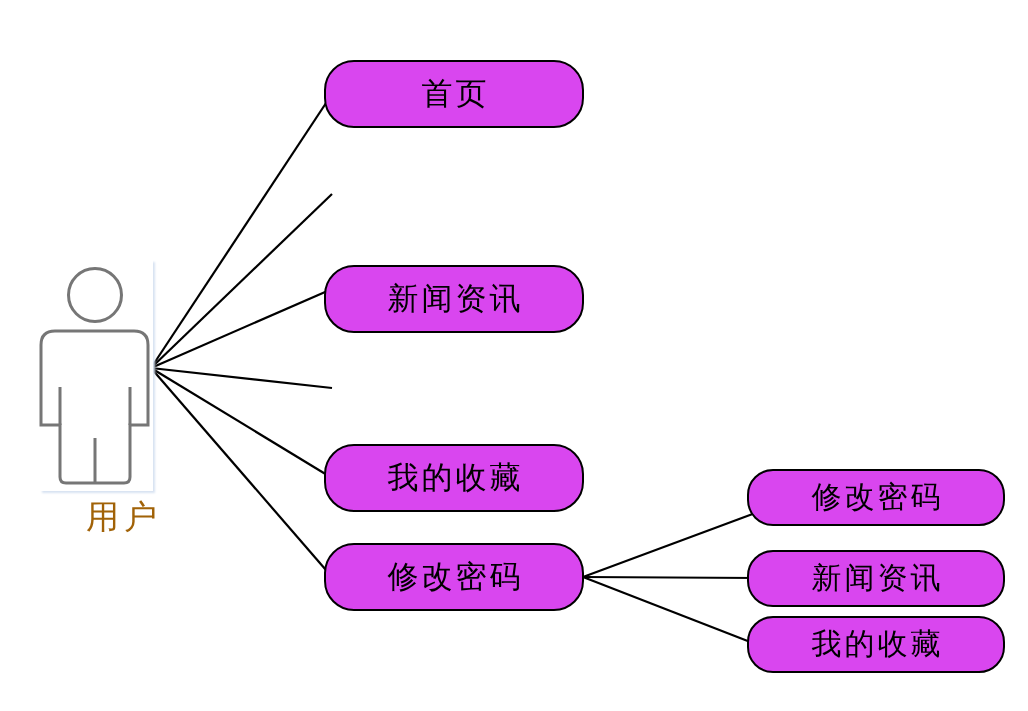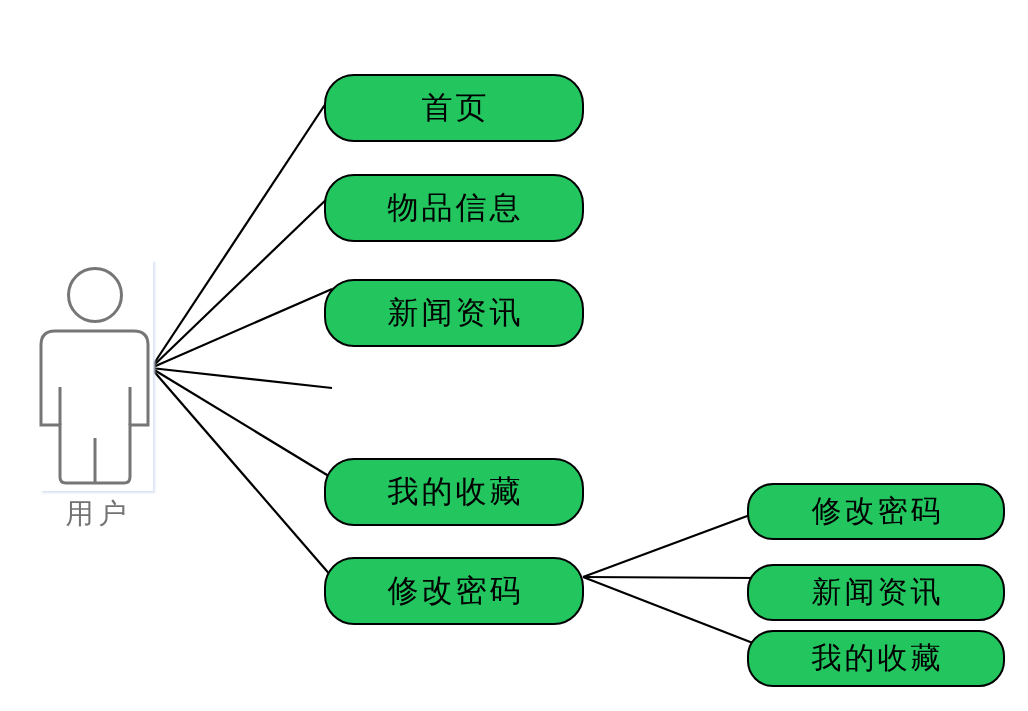--- a/index.html
+++ b/index.html
@@ -16,53 +16,52 @@
     left: 0; top: 0;
     width: 1028px; height: 711px;
   }
   svg.connectors line {
     stroke: #000000;
     stroke-width: 2.2;
   }
   .node {
     position: absolute;
     box-sizing: border-box;
-    background: #22c55e;
+    background: #d946ef;
     border: 2.6px solid #000000;
     border-radius: 30px;
     display: flex;
     align-items: center;
     justify-content: center;
     font-size: 31px;
     letter-spacing: 3px;
     text-indent: 3px;
     color: #000000;
     white-space: nowrap;
-    margin-top: 14px;
   }
   .node.primary { left: 324px; width: 260px; height: 68px; }
   .node.sub    { left: 747px; width: 258px; height: 57px; border-radius: 26px; font-size: 30px; }
 
   .actor-card {
     position: absolute;
     left: 38px; top: 258px;
     width: 115px; height: 233px;
     background: #ffffff;
     box-shadow: 3px 3px 2px -1px #d8e3f2;
   }
   .actor-figure { display: block; }
   .actor-label {
     position: absolute;
     left: 30px; top: 495px;
     width: 132px;
-    text-align: center;
-    font-size: 28px;
+    text-align: right;
+    font-size: 33px;
     letter-spacing: 5px;
     text-indent: 5px;
-    color: #737373;
+    color: #a16207;
   }
 </style>
 </head>
 <body>
 
 <div class="canvas">
 
   <svg class="connectors" viewBox="0 0 1028 711">
     <line x1="151" y1="368" x2="332" y2="94"></line>
     <line x1="151" y1="368" x2="332" y2="194"></line>
@@ -78,21 +77,20 @@
   <div class="actor-card">
     <svg class="actor-figure" width="115" height="233" viewBox="0 0 115 233">
       <circle cx="57" cy="37" r="26.5" fill="#ffffff" stroke="#767676" stroke-width="3"></circle>
       <path d="M3,167 L3,87 Q3,73 17,73 L96,73 Q110,73 110,87 L110,167 L92,167 L92,219 Q92,225 86,225 L28,225 Q22,225 22,219 L22,167 Z" fill="#ffffff" stroke="#767676" stroke-width="3"></path>
       <path d="M22,129 L22,167 M92,129 L92,167 M57,180 L57,225" fill="none" stroke="#767676" stroke-width="3"></path>
     </svg>
   </div>
   <div class="actor-label">用户</div>
 
   <div class="node primary" style="top:60px">首页</div>
-  <div class="node primary" style="top:160px">物品信息</div>
   <div class="node primary" style="top:265px">新闻资讯</div>
   <div class="node primary" style="top:444px">我的收藏</div>
   <div class="node primary" style="top:543px">修改密码</div>
 
   <div class="node sub" style="top:469px">修改密码</div>
   <div class="node sub" style="top:550px">新闻资讯</div>
   <div class="node sub" style="top:616px">我的收藏</div>
 
 </div>
 

